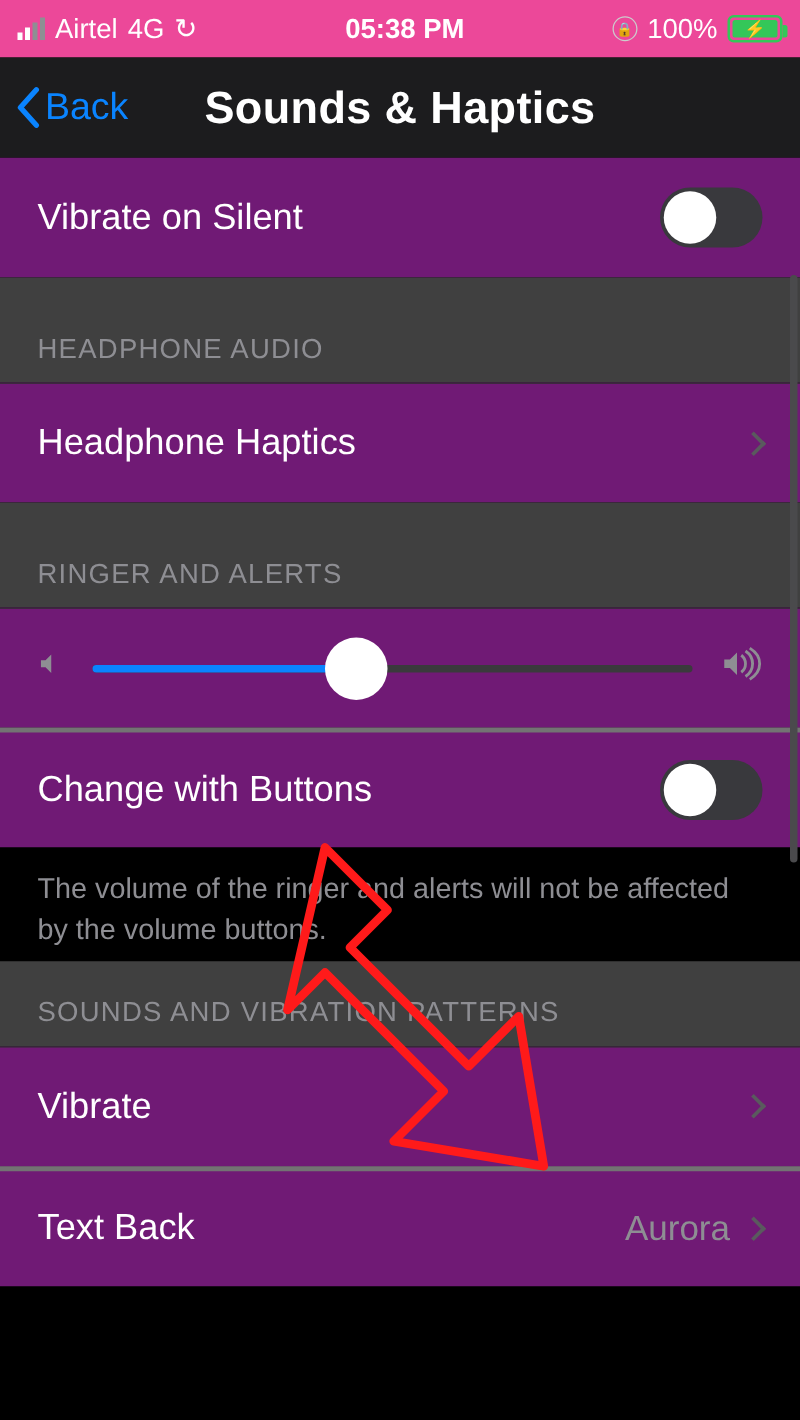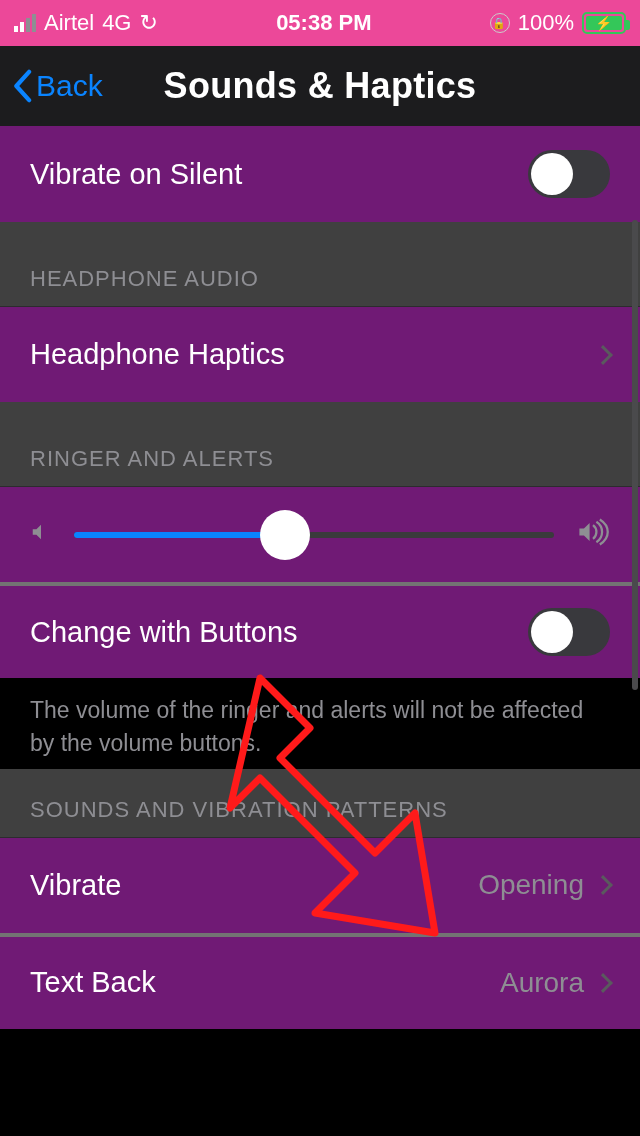--- a/index.html
+++ b/index.html
@@ -230,21 +230,20 @@
   </span>
 </div>
 
 <div class="section-footer">The volume of the ringer and alerts will not be affected by the volume buttons.</div>
 
 <div class="section-header" style="padding-top:28px">Sounds and Vibration Patterns</div>
 
 <div class="cell">
   <span class="cell-label">Vibrate</span>
   <span class="cell-right">
-    <span class="cell-value">Opening</span>
     <span class="chevron"></span>
   </span>
 </div>
 
 <div class="cell">
   <span class="cell-label">Text Back</span>
   <span class="cell-right">
     <span class="cell-value">Aurora</span>
     <span class="chevron"></span>
   </span>

